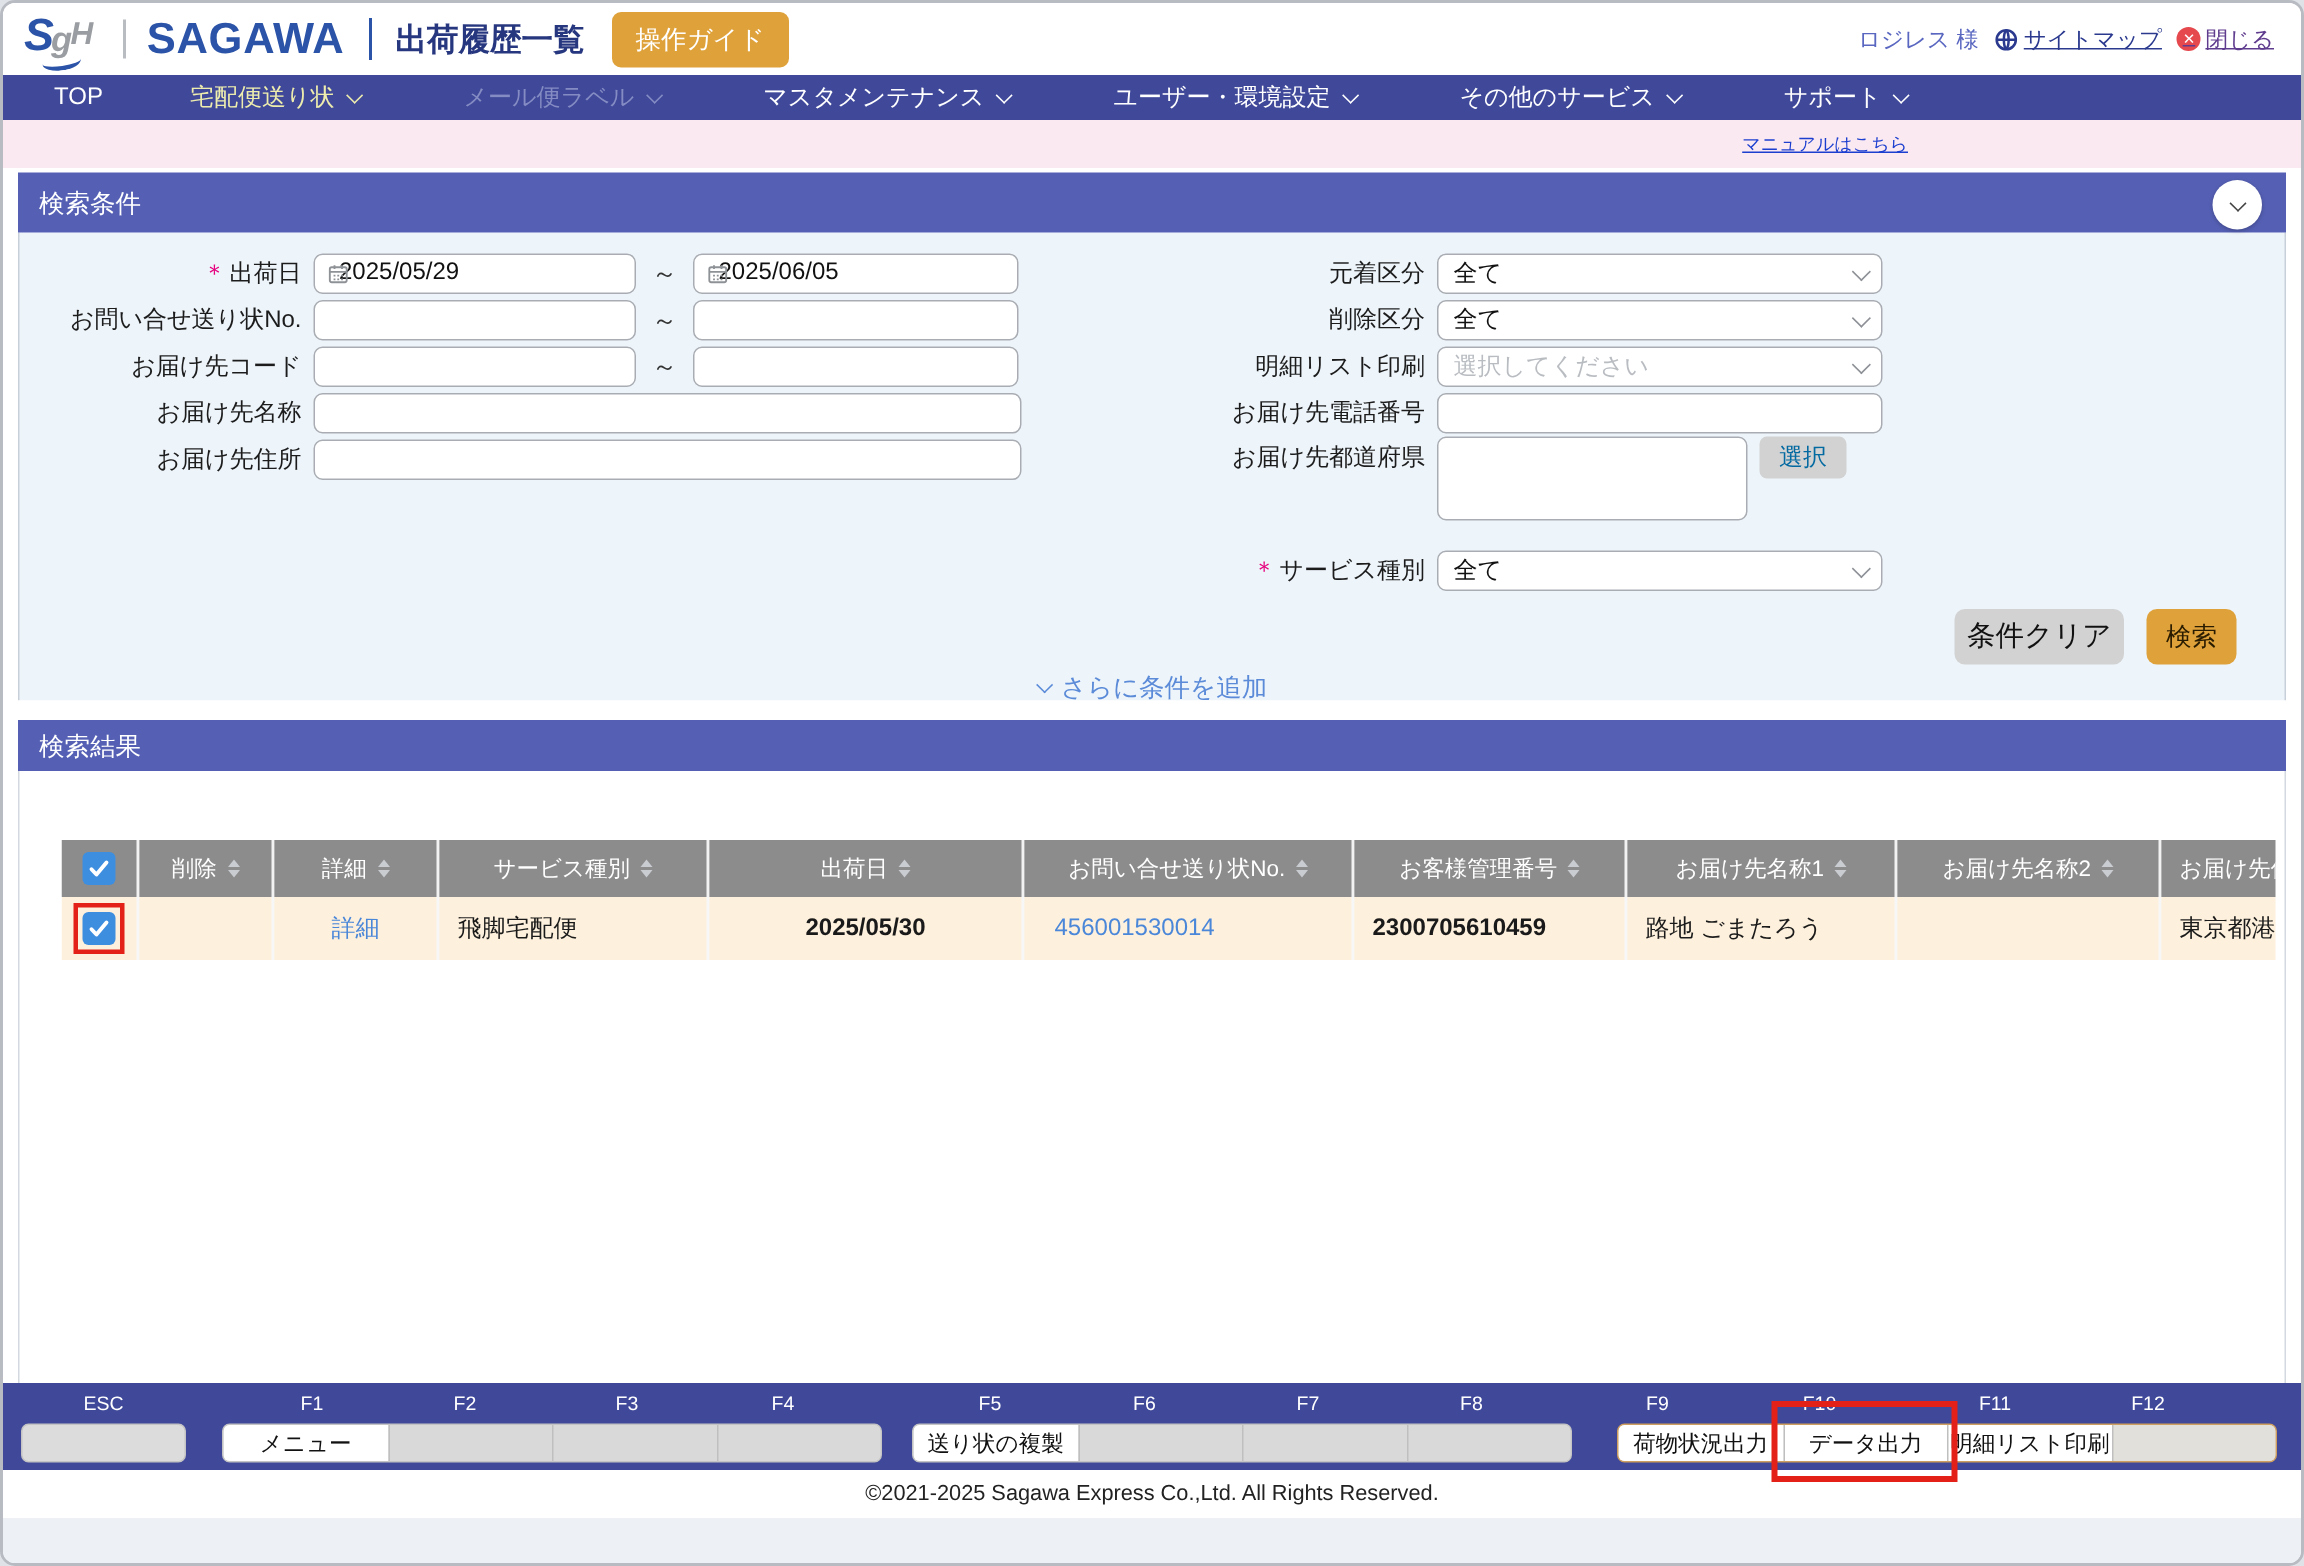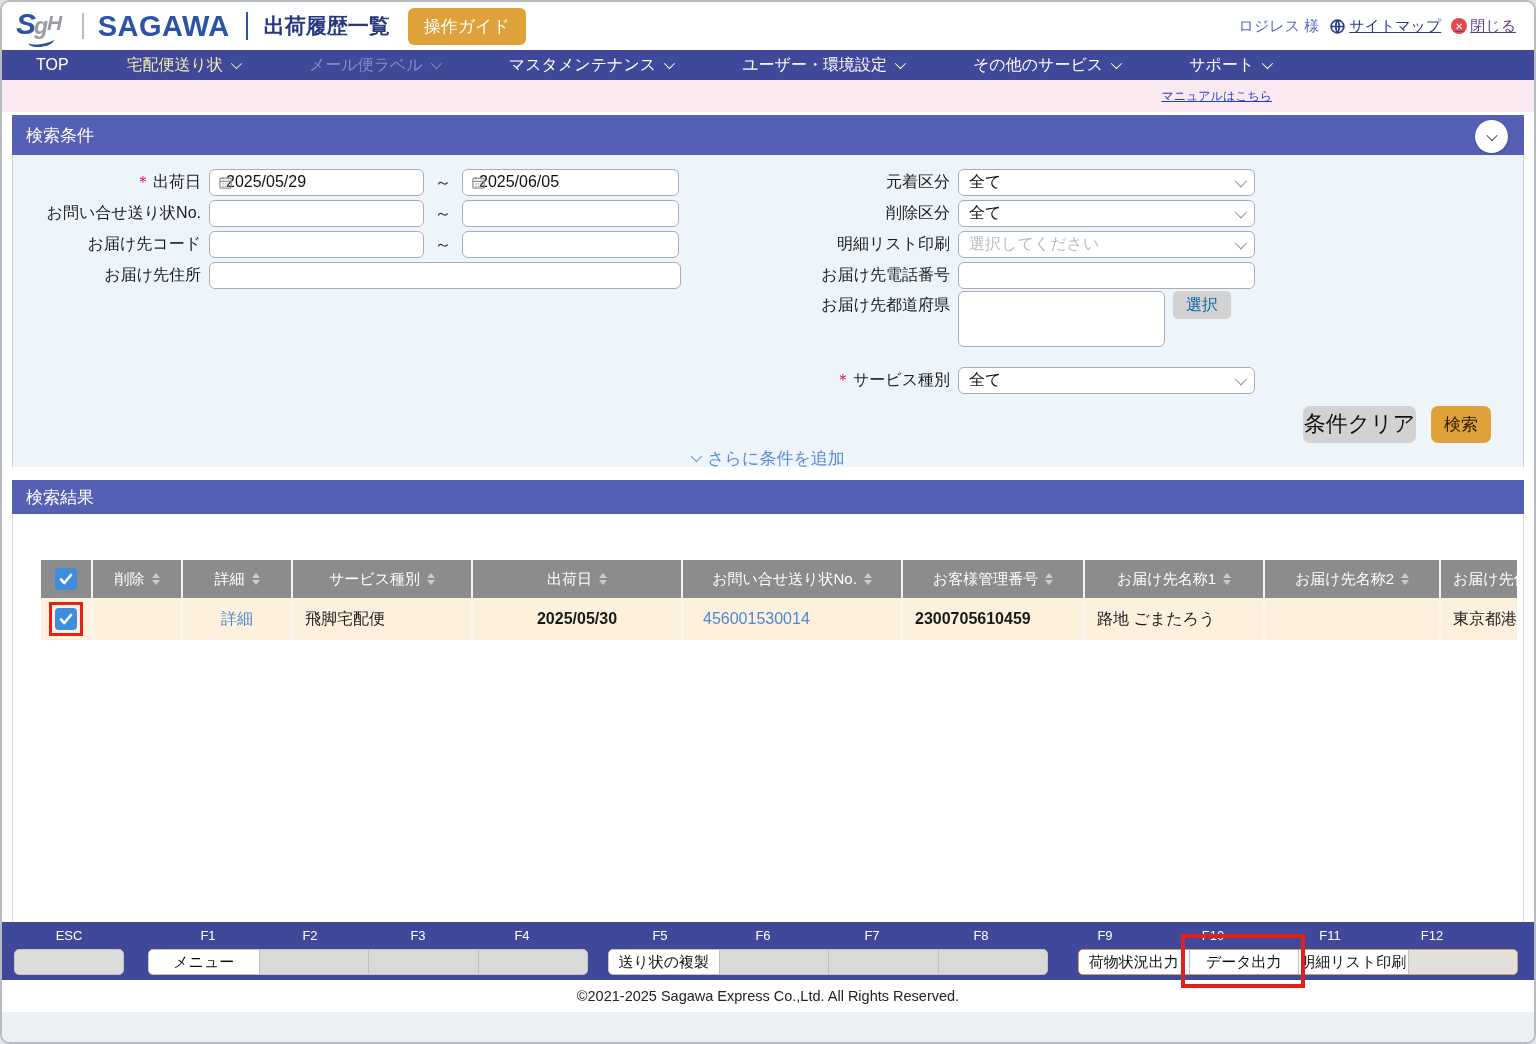--- a/index.html
+++ b/index.html
@@ -72,21 +72,21 @@
   .tilde{ width:38px; text-align:center; font-size:17px; color:#333; }
   .selbox{ width:297px; height:27px; background:#fff; border:1px solid #a9adb3; border-radius:6px;
            display:flex; align-items:center; padding:0 10px; font-size:16px; color:#111; cursor:pointer;}
   .selbox .chev{ margin-left:auto; border-color:#8d9096; width:9px; height:9px;}
   .selbox.ph{ color:#b9bdc2; }
   .pref-ta{ width:207px; height:56px; background:#fff; border:1px solid #a9adb3; border-radius:6px; resize:none;}
   .sel-btn{ margin-left:8px; width:58px; height:28px; background:#d2d2d2; border:none; border-radius:5px;
             font-size:16px; color:#0369a1; cursor:pointer; font-family:inherit;}
   .svc-row{ margin-top:12px; }
   .btn-row{ display:flex; justify-content:flex-end; align-items:center; gap:15px; margin-top:10px; height:38px;}
-  .btn-clear{ width:113px; height:37px; background:#d2d2d2; border:none; border-radius:7px; font-size:22px;
+  .btn-clear{ width:113px; height:37px; background:#d2d2d2; border:none; border-radius:7px; font-size:19px;
               color:#111; cursor:pointer; font-family:inherit;}
   .btn-search{ width:60px; height:37px; background:#dfa23b; border:none; border-radius:7px; font-size:17px;
                color:#2a1c00; cursor:pointer; font-family:inherit;}
   .add-cond{ height:30px; display:flex; align-items:center; justify-content:center; gap:8px;
              color:#5b8bd8; font-size:17px; cursor:pointer;}
   .add-cond .chev{ border-color:#5b8bd8; }
 
   .panel-gap{ height:13px; background:#fff; }
   .results-header{ height:34px; }
   .results-body{ height:408px; background:#fff; border-left:1px solid #d4d9df; border-right:1px solid #d4d9df;
@@ -240,20 +240,24 @@
             <span class="tilde">～</span>
             <input class="tin w2" style="">
           </div>
           <div class="frow">
             <span class="flabel">お届け先コード</span>
             <input class="tin w1" style="">
             <span class="tilde">～</span>
             <input class="tin w2" style="">
           </div>
           <div class="frow">
+            <span class="flabel">お届け先名称</span>
+            <input class="tin wide" style="">
+          </div>
+          <div class="frow">
             <span class="flabel">お届け先住所</span>
             <input class="tin wide" style="">
           </div>
         </div>
 
         <div class="form-right">
           <div class="frow">
             <span class="flabel">元着区分</span>
             <div class="selbox">
                 <span>全て</span>

